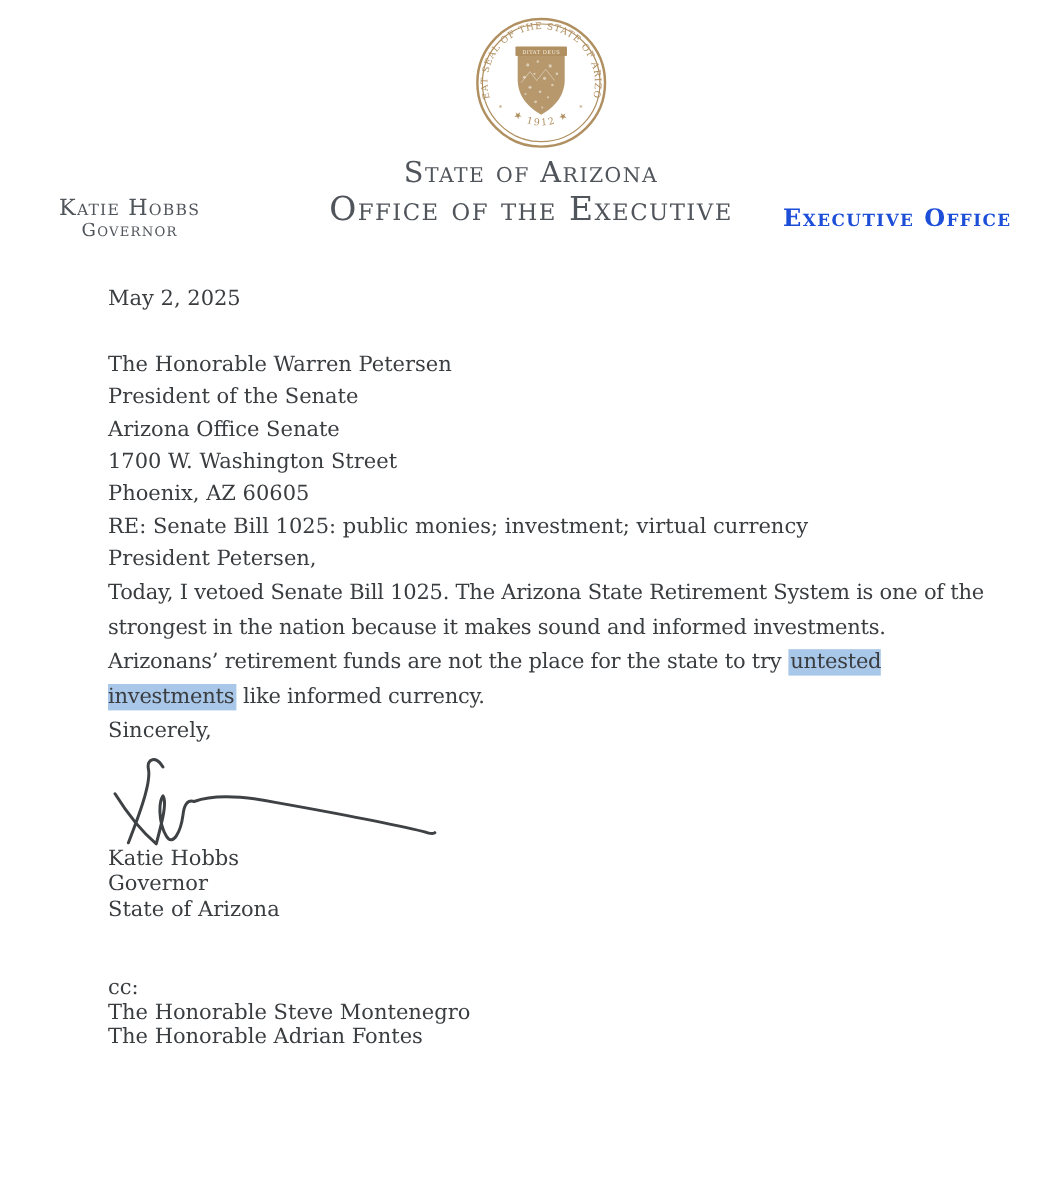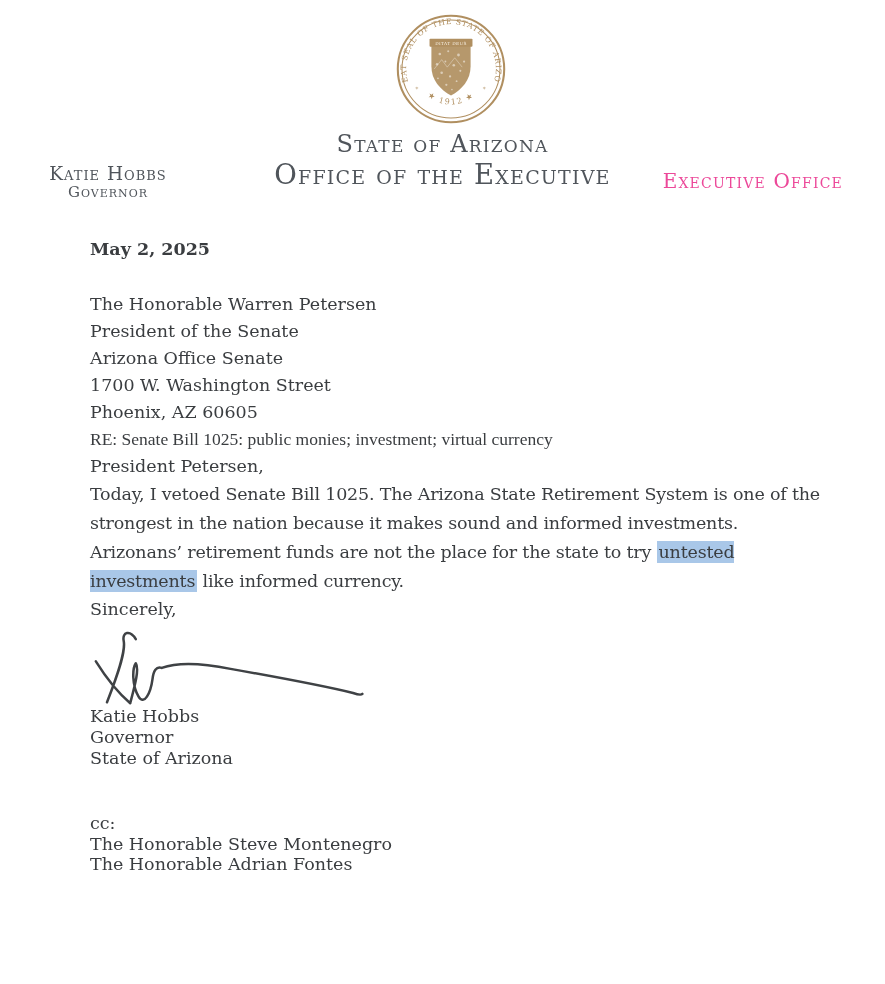--- a/index.html
+++ b/index.html
@@ -32,34 +32,34 @@
 
   .lh-left{
     position:absolute;top:164px;left:44px;width:128px;text-align:center;
     color:#50555b;font-variant:small-caps;
   }
   .lh-name{font-size:18.5px;line-height:20px;letter-spacing:1px;}
   .lh-title{font-size:15px;line-height:17px;letter-spacing:1px;}
 
   .lh-right{
     position:absolute;top:169px;right:42px;
-    color:#ec4899;font-variant:small-caps;
-    font-size:20px;letter-spacing:1.2px;
+    color:#1d4ed8;font-variant:small-caps;
+    font-size:20px;letter-spacing:1.2px;font-weight:bold;
   }
 
   
   .letter{
     position:absolute;left:90px;top:236px;width:738px;
     font-size:17.5px;line-height:27px;
   }
   .letter p{margin:0;}
-  .date-line{line-height:27px;font-weight:bold;}
+  .date-line{line-height:27px;}
   .address{margin-top:28px;}
   .address div{line-height:27px;}
-  .subject-line{margin-top:10px;font-family:Liberation Serif, serif;}
+  .subject-line{margin-top:10px;}
   .salutation{margin-top:17px;}
   .body-par{margin-top:16px;line-height:29px;letter-spacing:-0.2px;width:735px;}
   .hl{padding:1px 2px;}
   .closing{margin-top:6px;}
   .signature{margin:5px 0 0 -12px;width:305px;height:78px;}
   .signature svg{display:block;width:100%;height:100%;}
   .sig-path{stroke:#3f4245;stroke-width:2.7;fill:none;stroke-linecap:round;stroke-linejoin:round;}
   .signer div{line-height:21px;}
   .cc-block{margin-top:44px;}
   .cc-block div{line-height:20.5px;}

